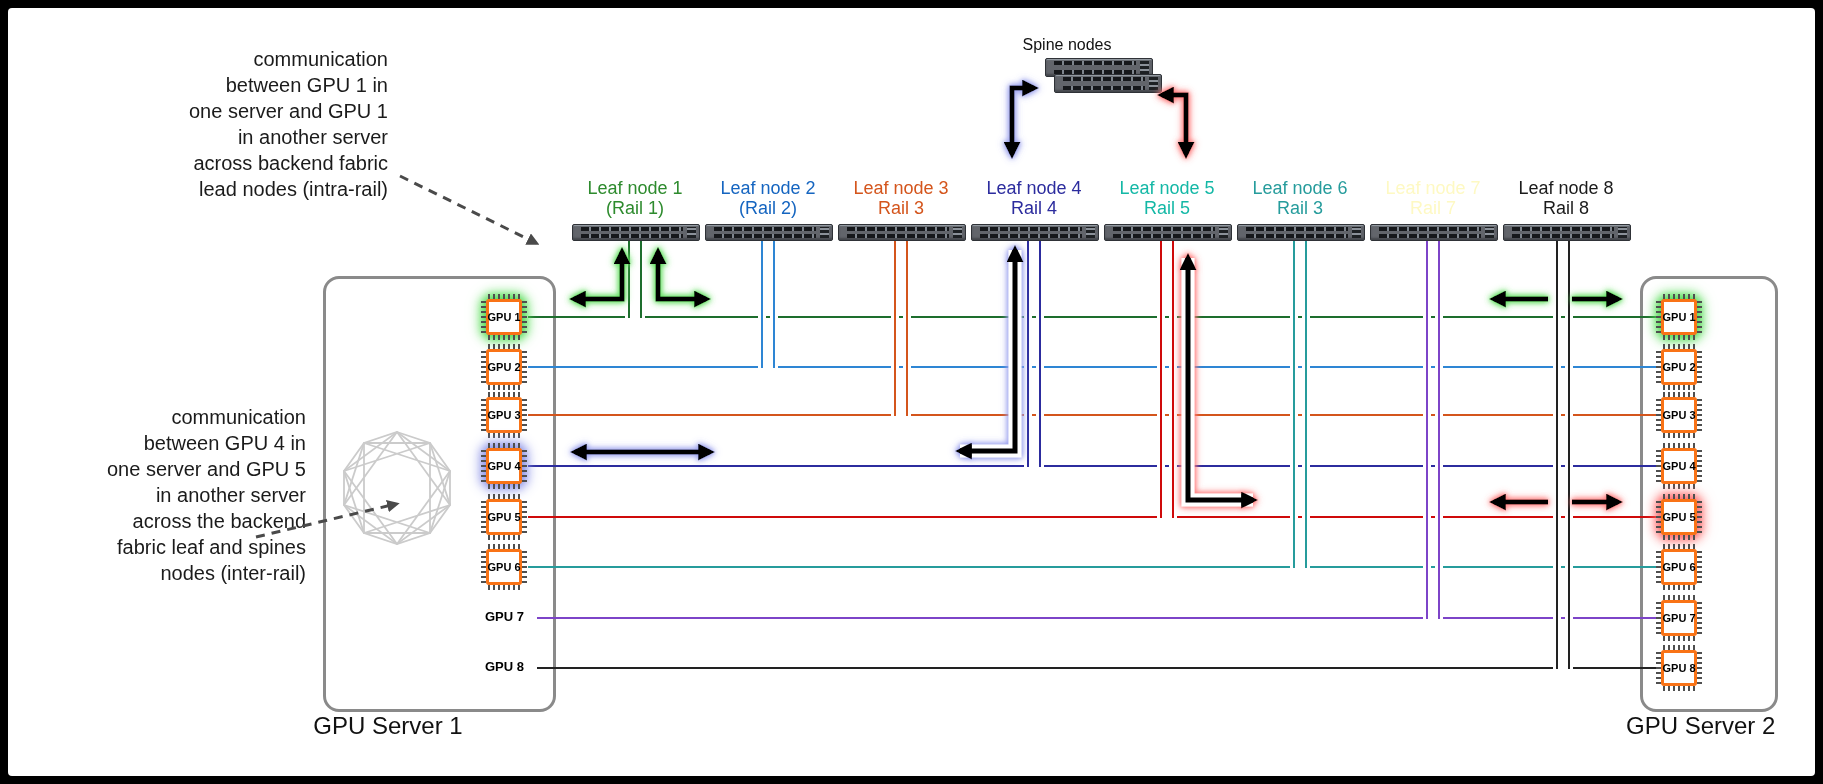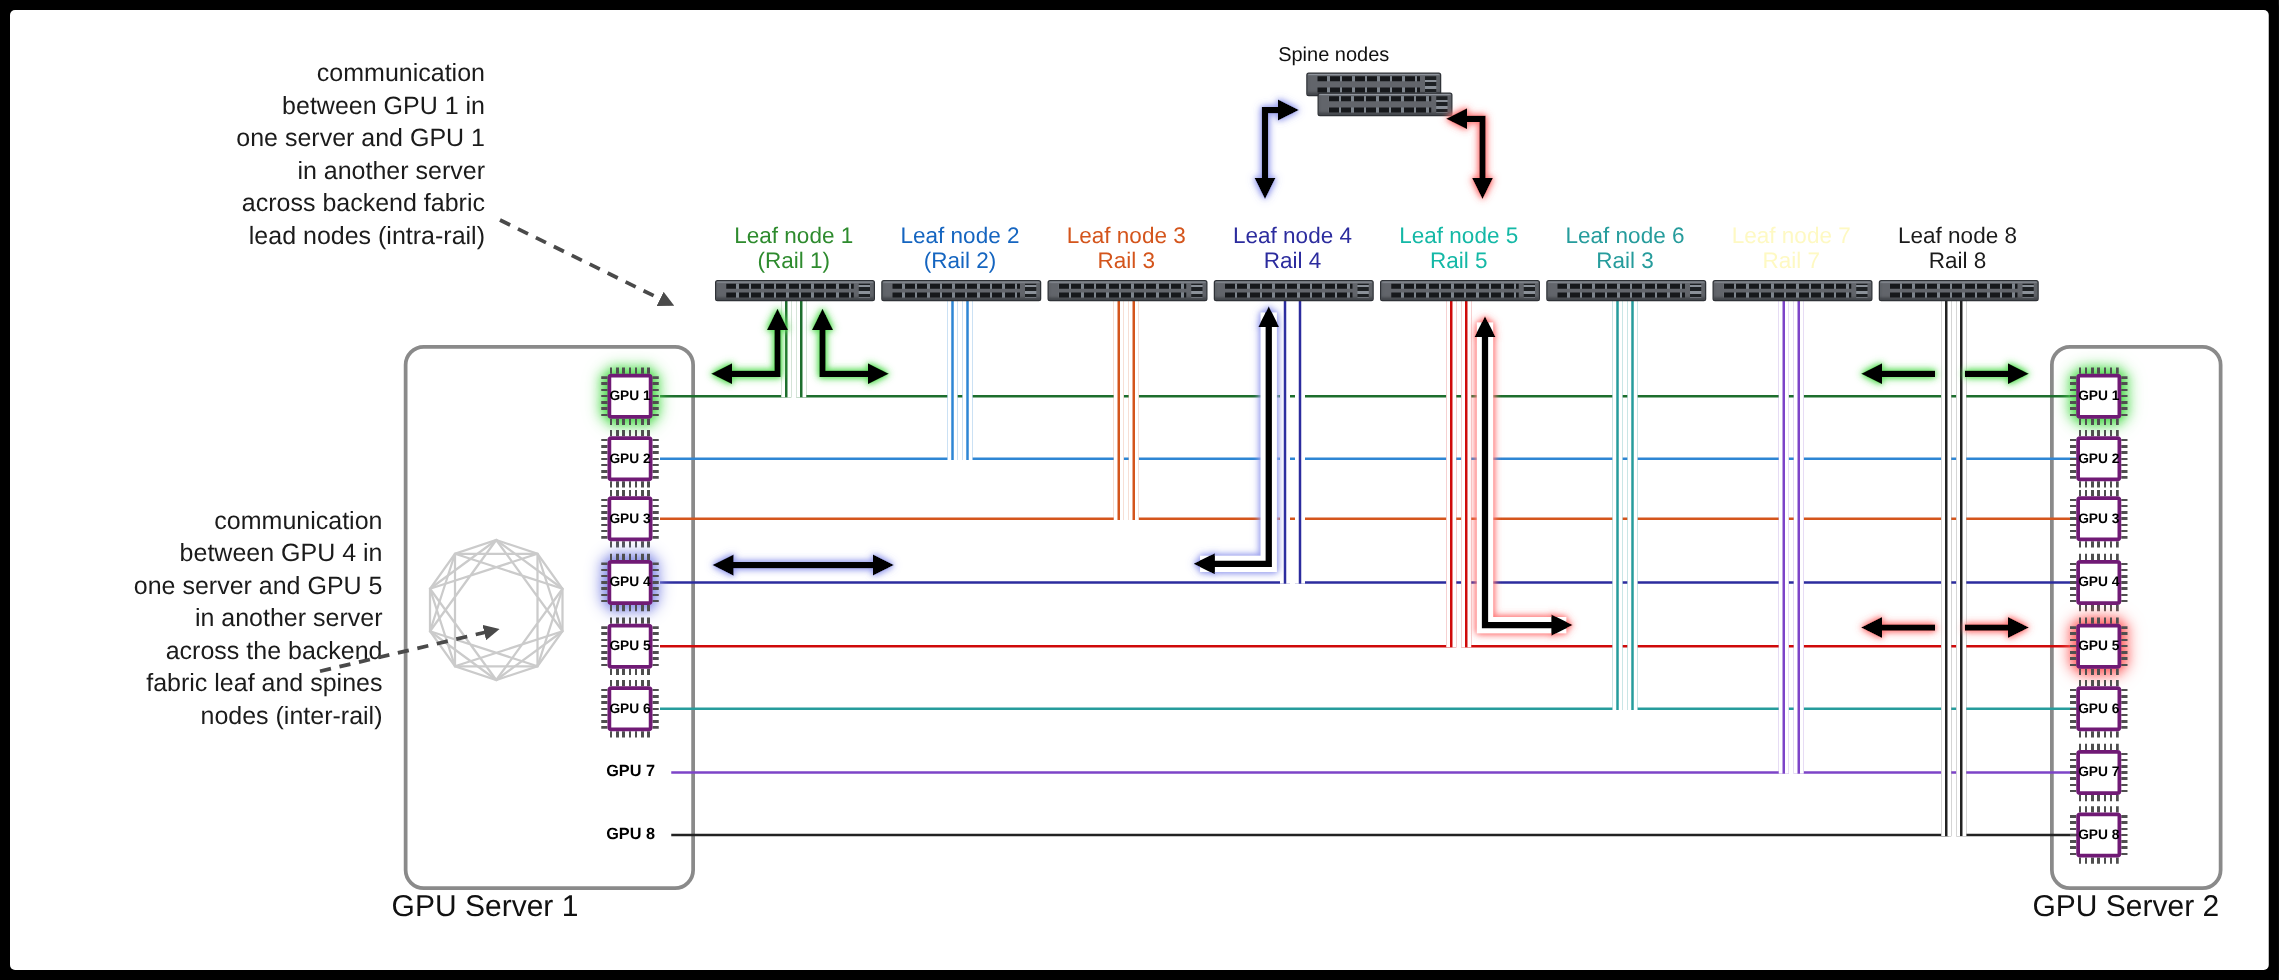--- a/index.html
+++ b/index.html
@@ -25,21 +25,21 @@
   
   .switch{position:absolute;background:#62656b;border:1px solid #2f3237;border-radius:2px;
           box-shadow:inset 0 -2px 2px #43464b, inset 0 1px 1px #9aa0a8;}
   .switch::before,.switch::after{content:"";position:absolute;left:8px;right:16px;height:4px;
           background:repeating-linear-gradient(90deg,#16181b 0 8px,#7e858d 8px 10px);}
   .switch::before{top:2px}.switch::after{bottom:2px}
   .switch .tail{position:absolute;right:3px;top:2px;bottom:2px;width:9px;
           background:repeating-linear-gradient(0deg,#1d2023 0 3px,#8b9199 3px 5px);}
   
   .chip{position:absolute;width:46px;height:46px;}
-  .chip .body{position:absolute;left:5px;top:5px;right:5px;bottom:5px;background:#fff;border:3px solid #701a75;
+  .chip .body{position:absolute;left:5px;top:5px;right:5px;bottom:5px;background:#fff;border:3px solid #f97316;
           border-radius:3px;display:flex;align-items:center;justify-content:center;
           font-size:11px;font-weight:bold;color:#000;white-space:nowrap;}
   .chip .pt,.chip .pb{position:absolute;left:7px;right:7px;height:5px;
           background:repeating-linear-gradient(90deg,#4f4f4f 0 2px,transparent 2px 5px);}
   .chip .pt{top:0}.chip .pb{bottom:0}
   .chip .pl,.chip .pr{position:absolute;top:7px;bottom:7px;width:5px;
           background:repeating-linear-gradient(0deg,#4f4f4f 0 2px,transparent 2px 5px);}
   .chip .pl{left:0}.chip .pr{right:0}
   .hl-green{filter:drop-shadow(0 0 4px #55dd55) drop-shadow(0 0 6px #55dd55);}
   .hl-lav{filter:drop-shadow(0 0 4px #8f96e8) drop-shadow(0 0 6px #8f96e8);}

